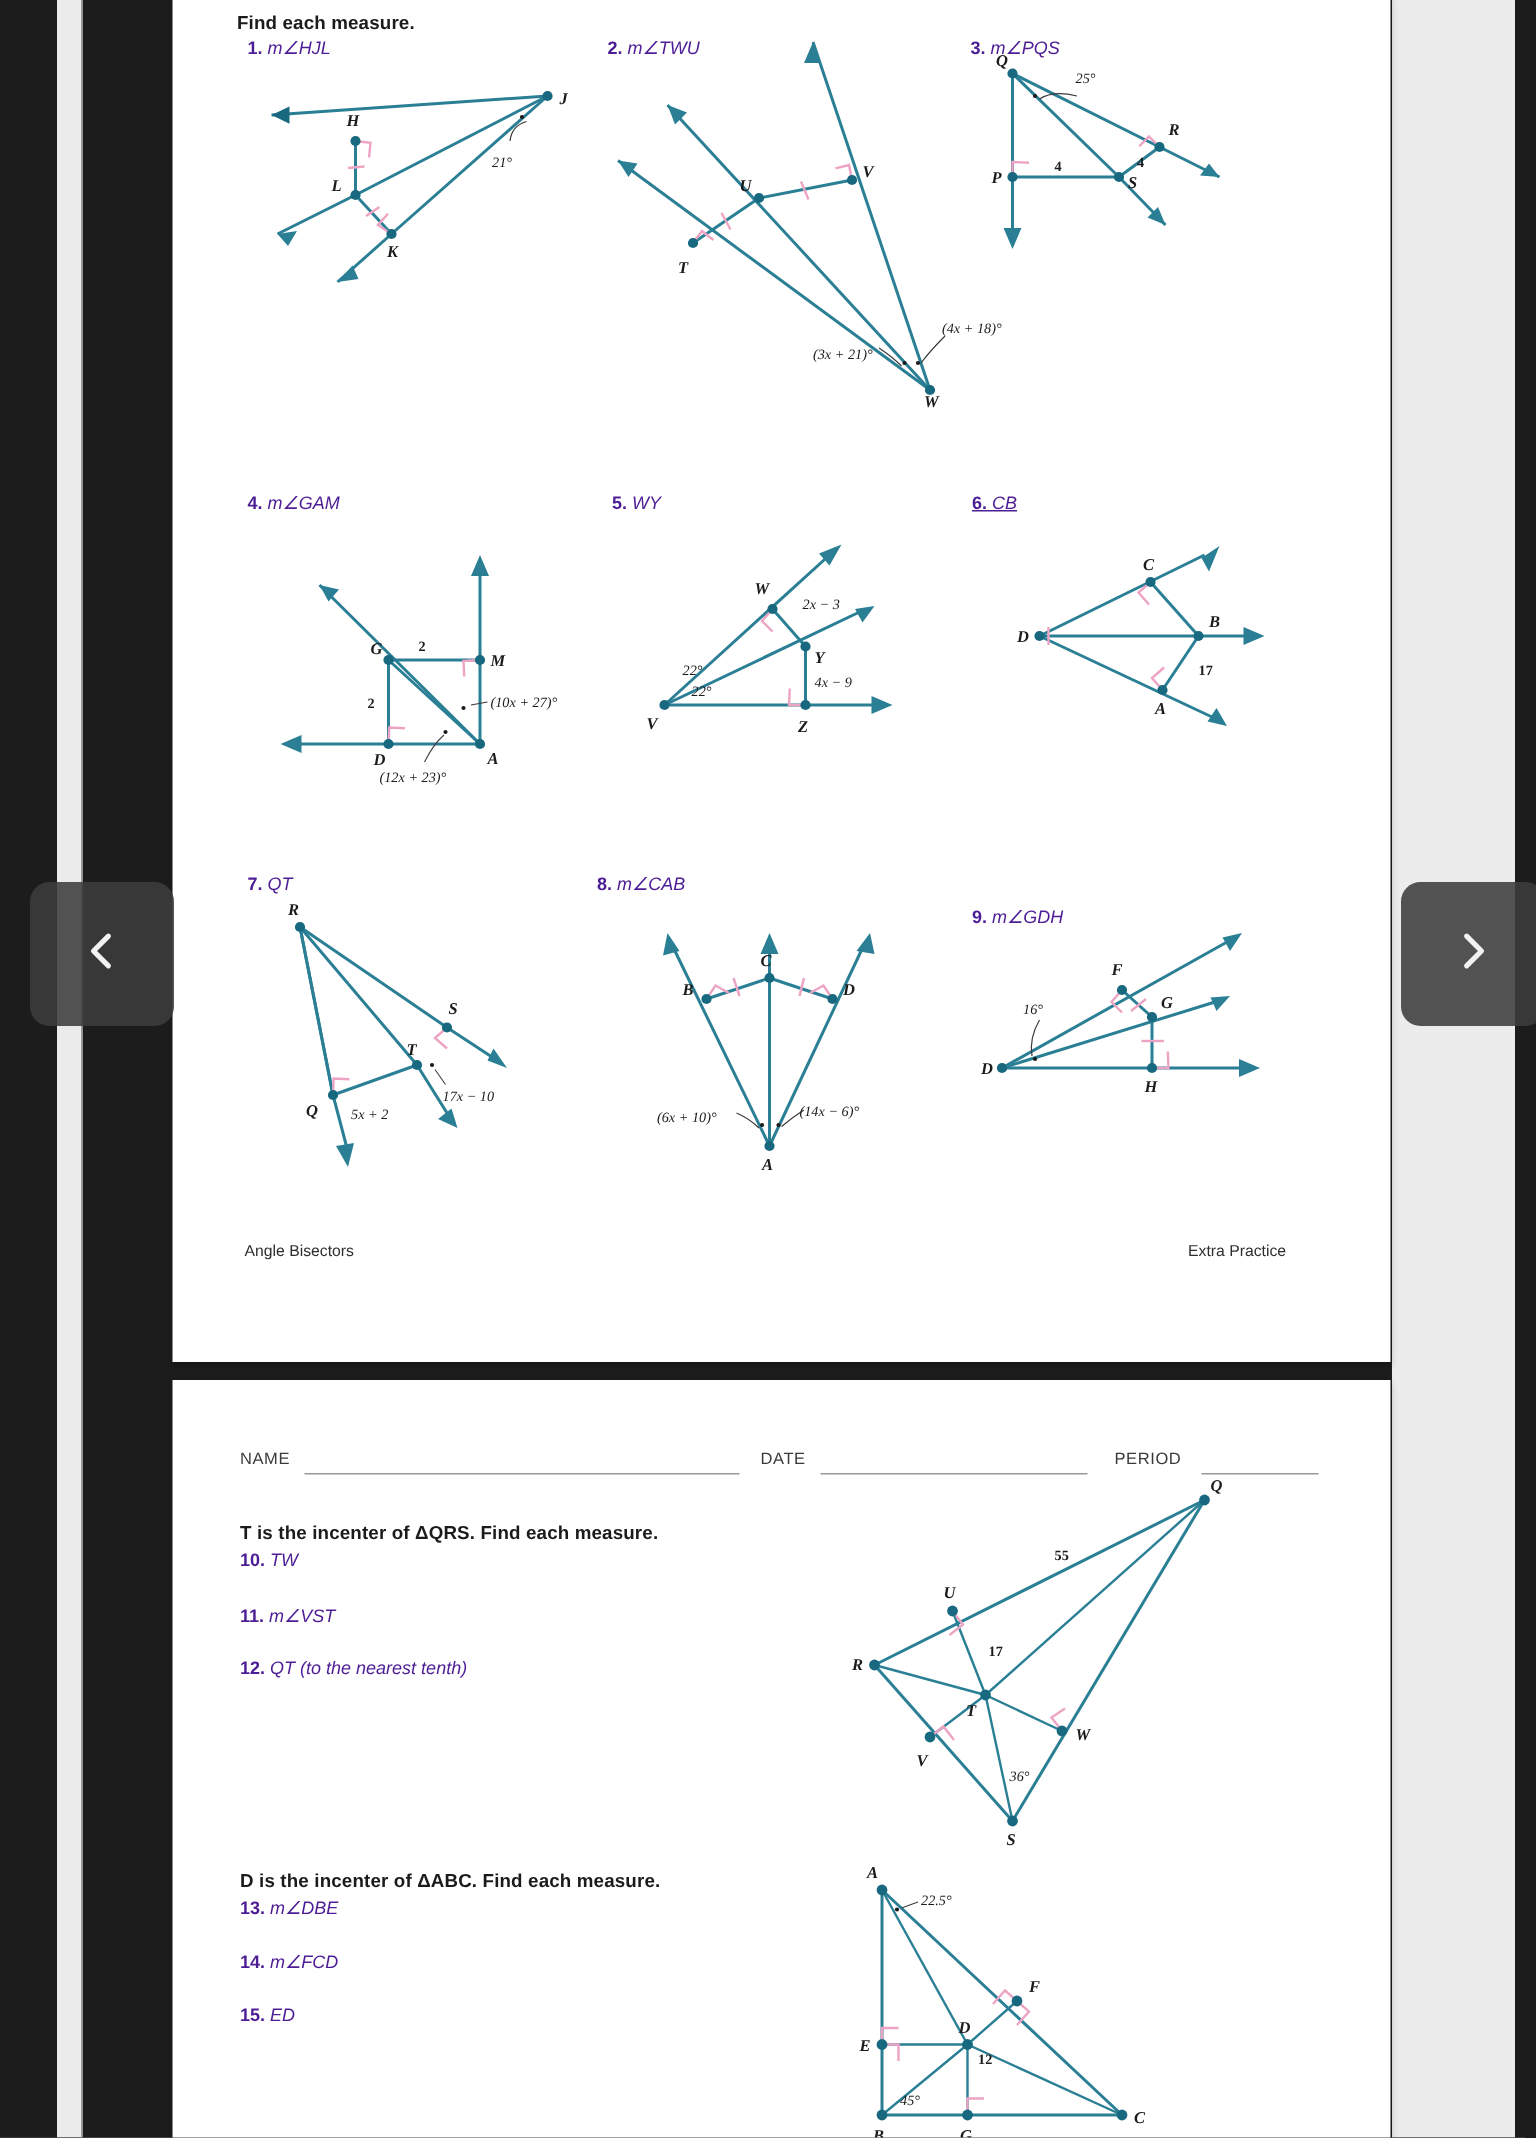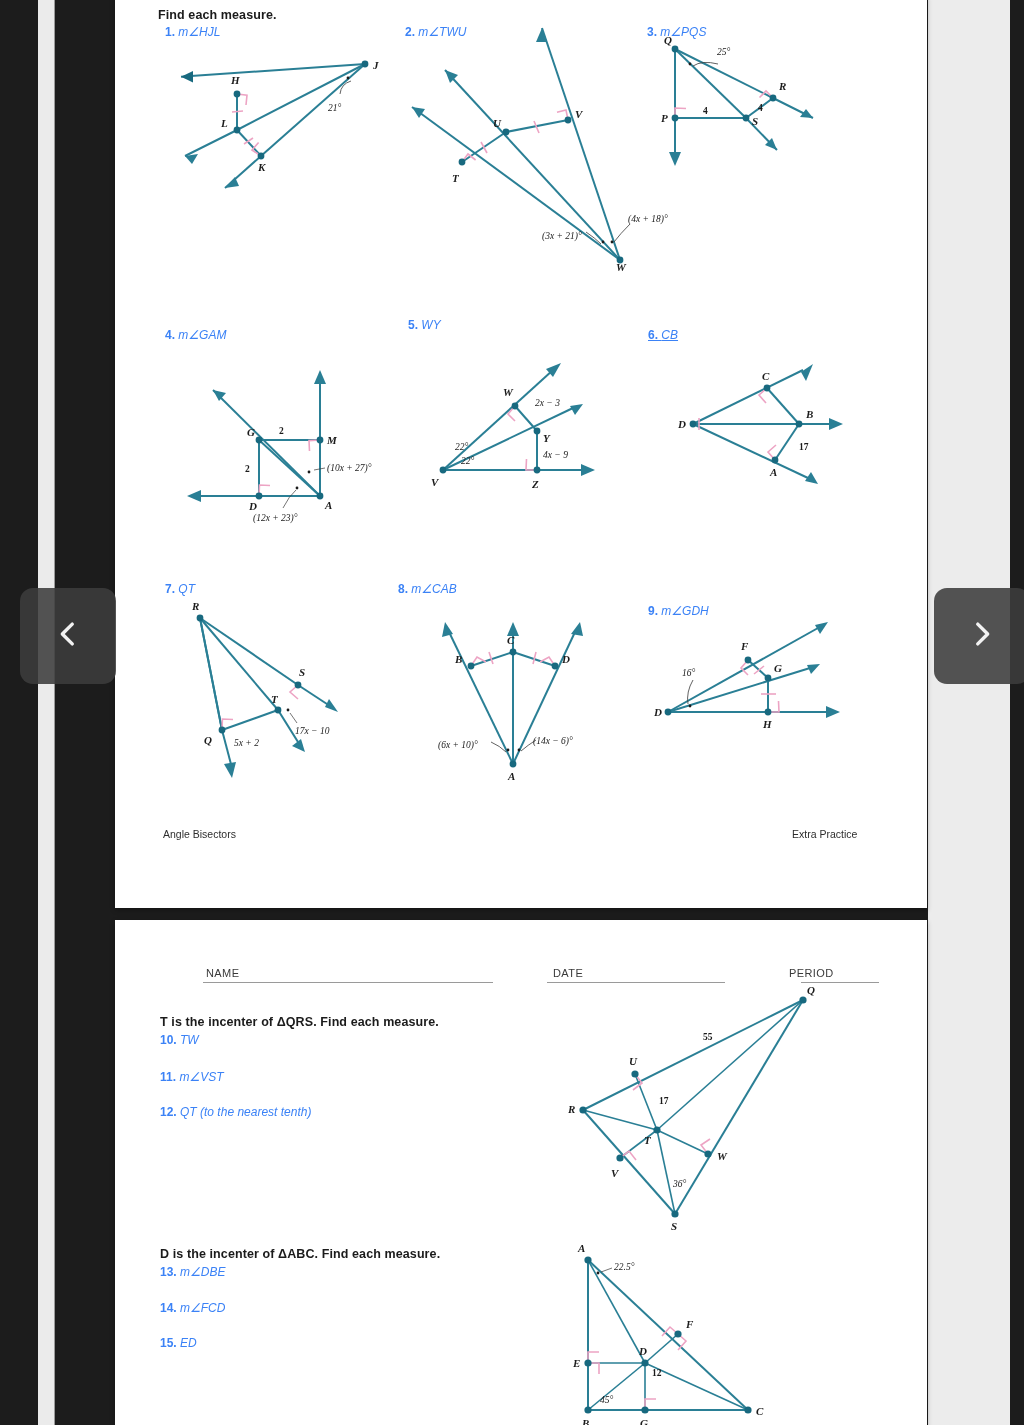--- a/index.html
+++ b/index.html
@@ -31,26 +31,26 @@
     background:rgba(60,60,60,.88); border-radius:13px;
     display:flex; align-items:center; justify-content:center;
     cursor:pointer; z-index:30;
   }
   #nav-prev { left:20px; }
   #nav-next { left:934px; }
   .nav-btn svg { width:34px; height:34px; stroke:#f2f2f2; stroke-width:2.4; fill:none;
                  stroke-linecap:round; stroke-linejoin:round; }
 
   .hdr { position:absolute; font-size:12.5px; font-weight:bold; color:#1b1b1b; letter-spacing:.1px; }
-  .qnum { position:absolute; font-size:12px; color:#3b82f6; white-space:nowrap; }
+  .qnum { position:absolute; font-size:12px; color:#4c1d95; white-space:nowrap; }
   .qnum b { font-weight:bold; }
   .qnum i { font-style:italic; }
   .footer { position:absolute; font-size:10.5px; color:#2e2e2e; }
 
-  .nameline { position:absolute; font-size:11px; color:#3a3a3a; letter-spacing:.4px;margin-left:46px; }
+  .nameline { position:absolute; font-size:11px; color:#3a3a3a; letter-spacing:.4px; }
   .rule { position:absolute; border-bottom:1px solid #9a9a9a; height:1px; }
 
   .dgm { position:absolute; }
   .dgm svg { display:block; overflow:visible; }
   .lbl { font-family:"Liberation Serif", serif; font-style:italic; font-weight:bold;
          font-size:11px; fill:#1b1b1b; }
   .val { font-family:"Liberation Serif", serif; font-style:italic;
          font-size:9.5px; fill:#1b1b1b; }
   .valn { font-family:"Liberation Serif", serif; font-size:9.5px; fill:#1b1b1b; font-style:normal;}
   .ray  { stroke:#2a7f95; stroke-width:2; fill:none; }
@@ -180,21 +180,21 @@
           <text class="val" x="72" y="29">25°</text>
           <text class="valn" x="113" y="85" style="font-weight:bold;">4</text>
           <text class="valn" x="58" y="88" style="font-weight:bold;">4</text>
         </svg>
       </div>
 
       <div class="qnum" style="left:50px; top:332px;">
         <b>4.</b>
         <i>m∠GAM</i>
       </div>
-      <div class="qnum" style="left:293px; top:322px;">
+      <div class="qnum" style="left:293px; top:332px;">
         <b>5.</b>
         <i>WY</i>
       </div>
       <div class="qnum" style="left:533px; top:332px;text-decoration:underline;">
         <b>6.</b>
         <i>CB</i>
       </div>
 
       <div class="dgm" style="left:60px; top:352px;">
         <svg width="250" height="165" viewBox="0 0 250 165">

